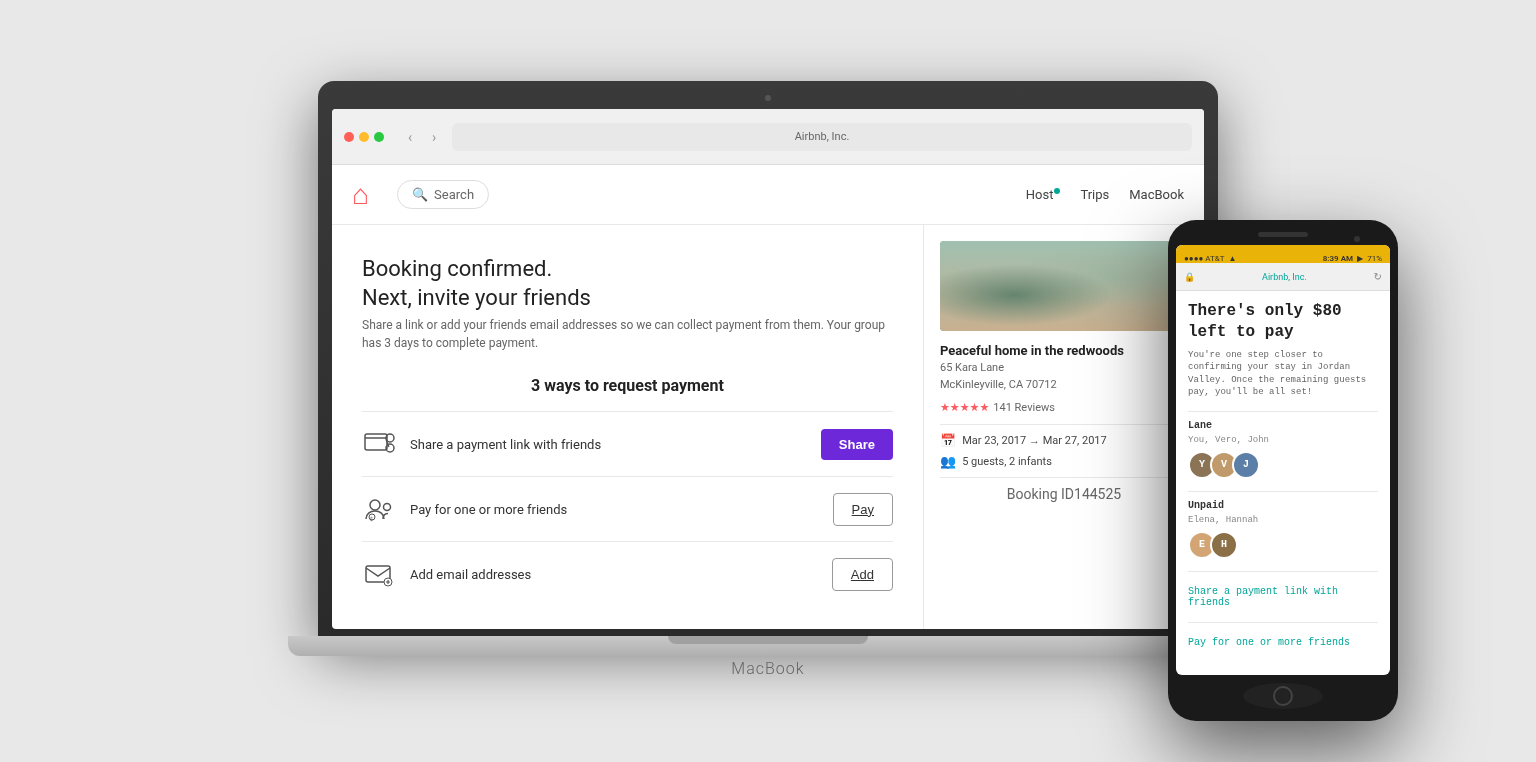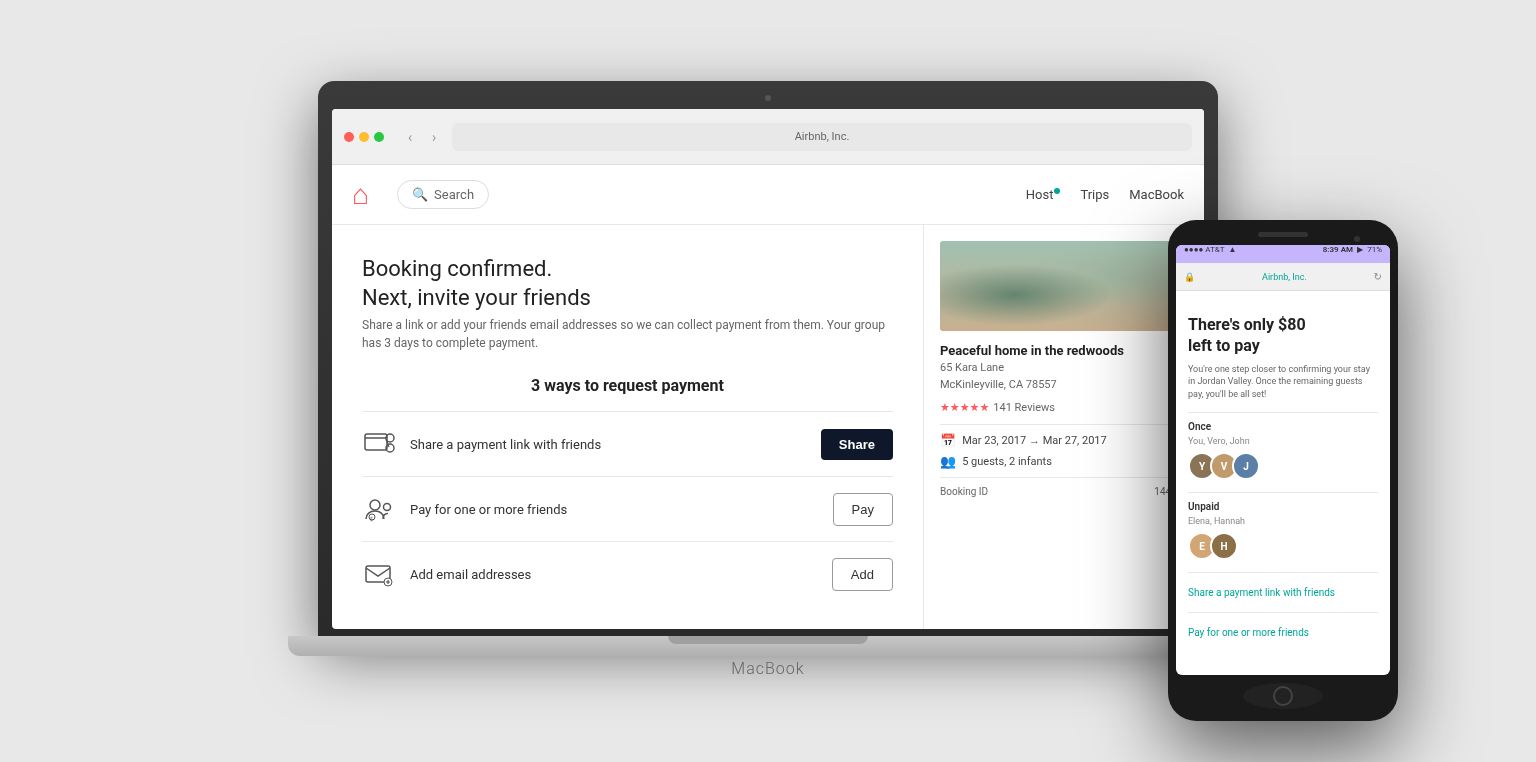--- a/index.html
+++ b/index.html
@@ -244,39 +244,40 @@
       font-size: 18px;
     }
 
     .option-text {
       flex: 1;
       font-size: 13px;
       color: #333;
     }
 
     .btn-share {
-      background: #0f172a;
+      background: #6d28d9;
       color: #fff;
       border: none;
       border-radius: 4px;
       padding: 8px 18px;
       font-size: 13px;
       font-weight: 600;
       cursor: pointer;
       margin-left: 31px;
     }
 
     .btn-outline {
       background: #fff;
       color: #333;
       border: 1px solid #999;
       border-radius: 4px;
       padding: 8px 18px;
       font-size: 13px;
       cursor: pointer;
+      text-decoration: underline;
     }
 
     
     .right-panel {
       width: 280px;
       padding: 16px;
       overflow: hidden;
     }
 
     .property-img {
@@ -341,22 +342,22 @@
       margin-bottom: 6px;
     }
 
     .detail-icon {
       font-size: 13px;
       color: #888;
     }
 
     .booking-id-row {
       display: flex;
-      justify-content: space-between;
-      font-size: 10px;
+      justify-content: center;
+      font-size: 14px;
       color: #666;
       margin-top: 4px;
     }
 
     
     .phone {
       position: absolute;
       right: -30px;
       bottom: 20px;
       z-index: 2;
@@ -390,24 +391,24 @@
     }
 
     .phone-screen {
       background: #fff;
       border-radius: 6px;
       overflow: hidden;
       height: 430px;
     }
 
     .phone-status-bar {
-      background: #c4b5fd;
+      background: #eab308;
       height: 18px;
       display: flex;
-      align-items: flex-start;
+      align-items: flex-end;
       padding: 0 8px;
       font-size: 8px;
       color: #333;
       gap: 4px;
     }
 
     .phone-browser-bar {
       background: #f0f0f0;
       height: 28px;
       display: flex;
@@ -428,22 +429,23 @@
       flex: 1;
       text-align: center;
     }
 
     .phone-reload {
       font-size: 10px;
       color: #888;
     }
 
     .phone-content {
-      padding: 24px 12px;
-      overflow: hidden;
+      padding: 10px 12px;
+      overflow: hidden;
+      font-family: Liberation Mono, monospace;
     }
 
     .phone-main-title {
       font-size: 16px;
       font-weight: 700;
       color: #222;
       line-height: 1.3;
       margin-bottom: 6px;
     }
 
@@ -617,21 +619,21 @@
             </div>
           </div>
 
           <div class="right-panel">
             <div class="property-img">
               <div class="property-img-inner"></div>
             </div>
             <div class="property-name">Peaceful home in the redwoods</div>
             <div class="property-address">
               <span>65 Kara Lane</span><br>
-              <span>McKinleyville, CA 78557</span>
+              <span>McKinleyville, CA 70712</span>
             </div>
             <div class="stars">
               <span>★★★★★</span>
               <span class="reviews-count">141 Reviews</span>
             </div>
             <hr class="divider">
             <div class="detail-row">
               <span class="detail-icon">📅</span>
               <span>Mar 23, 2017  →  Mar 27, 2017</span>
             </div>
@@ -678,21 +680,21 @@
         </div>
 
         <div class="phone-content">
           <div class="phone-main-title">
             There's only $80<br>left to pay
           </div>
           <div class="phone-subtitle">You're one step closer to confirming your stay in Jordan Valley. Once the remaining guests pay, you'll be all set!</div>
 
           <hr class="phone-divider">
 
-          <div class="phone-section-title">Once</div>
+          <div class="phone-section-title">Lane</div>
           <div class="phone-section-sub">You, Vero, John</div>
           <div class="avatars">
             <div class="avatar avatar-1">Y</div>
             <div class="avatar avatar-2">V</div>
             <div class="avatar avatar-3">J</div>
           </div>
 
           <hr class="phone-divider">
 
           <div class="phone-section-title">Unpaid</div>

